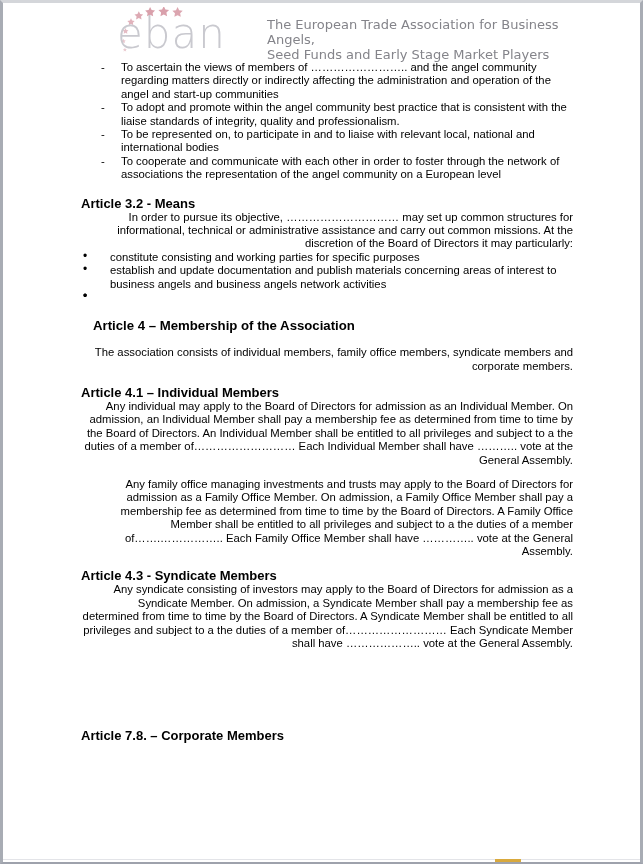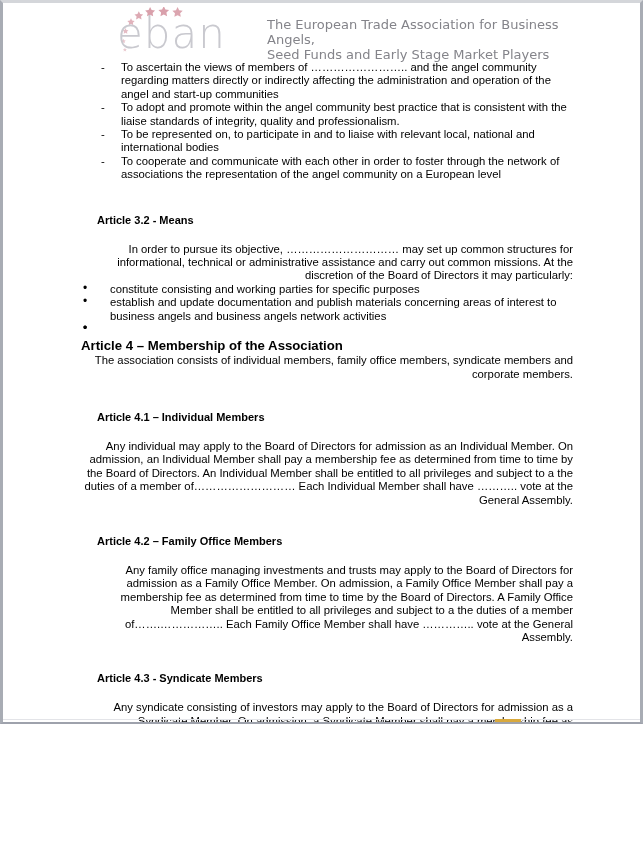--- a/index.html
+++ b/index.html
@@ -8,21 +8,21 @@
     padding: 0;
     background: #ffffff;
   }
   body {
     font-family: "Liberation Sans", sans-serif;
     -webkit-font-smoothing: antialiased;
   }
   .page {
     position: relative;
     width: 643px;
-    height: 724px;
+    height: 864px;
     box-sizing: border-box;
     background: #ffffff;
     border-left: 3px solid #a8acb4;
     border-right: 3px solid #a8acb4;
     border-top: 3px solid #d4d6da;
     border-bottom: 2px solid #9ea2ac;
     overflow: hidden;
   }
   .page-inner {
     position: relative;
@@ -85,27 +85,27 @@
     width: 492px;
     font-size: 11.3px;
     line-height: 13.4px;
     color: #000000;
   }
   .para {
     margin: 0;
     text-align: right;
   }
   .heading {
-    margin: 16px;
+    margin: 0;
     font-weight: bold;
-    font-size: 11px;
+    font-size: 13px;
     line-height: 14px;
   }
   .heading-lg {
-    margin: 0;
+    margin: 12px;
     font-weight: bold;
     font-size: 13.2px;
     line-height: 16px;
   }
   .spacer-sm { height: 11px; }
   .spacer-md { height: 13px; }
   .spacer-lg { height: 15px; }
 
   
   ul.dash-list, ul.dot-list {
@@ -224,21 +224,20 @@
     <h2 class="heading-lg">Article 4 – Membership of the Association</h2>
     <p class="para">The association consists of individual members, family office members, syndicate members and corporate members.</p>
 
     <div class="spacer-md"></div>
 
     <h3 class="heading">Article 4.1 – Individual Members</h3>
     <p class="para">Any individual may apply to the Board of Directors for admission as an Individual Member. On admission, an Individual Member shall pay a membership fee as determined from time to time by the Board of Directors. An Individual Member shall be entitled to all privileges and subject to a the duties of a member of……………………… Each Individual Member shall have ……….. vote at the General Assembly.</p>
 
     <div class="spacer-sm"></div>
 
-    <h3 class="heading">Article 4.2 – Family Office Members</h3>
     <p class="para">Any family office managing investments and trusts may apply to the Board of Directors for admission as a Family Office Member. On admission, a Family Office Member shall pay a membership fee as determined from time to time by the Board of Directors. A Family Office Member shall be entitled to all privileges and subject to a the duties of a member of…….…………….. Each Family Office Member shall have ………….. vote at the General Assembly.</p>
 
     <div class="spacer-sm"></div>
 
     <h3 class="heading">Article 4.3  - Syndicate Members</h3>
     <p class="para">Any syndicate consisting of investors may apply to the Board of Directors for admission as a Syndicate Member. On admission, a Syndicate Member shall pay a membership fee as determined from time to time by the Board of Directors. A Syndicate Member shall be entitled to all privileges and subject to a the duties of a member of……………………… Each Syndicate Member shall have ……………….. vote at the General Assembly.</p>
 
     <div style="height:79px"></div>
 
     <h3 class="heading">Article 7.8. – Corporate Members</h3>

